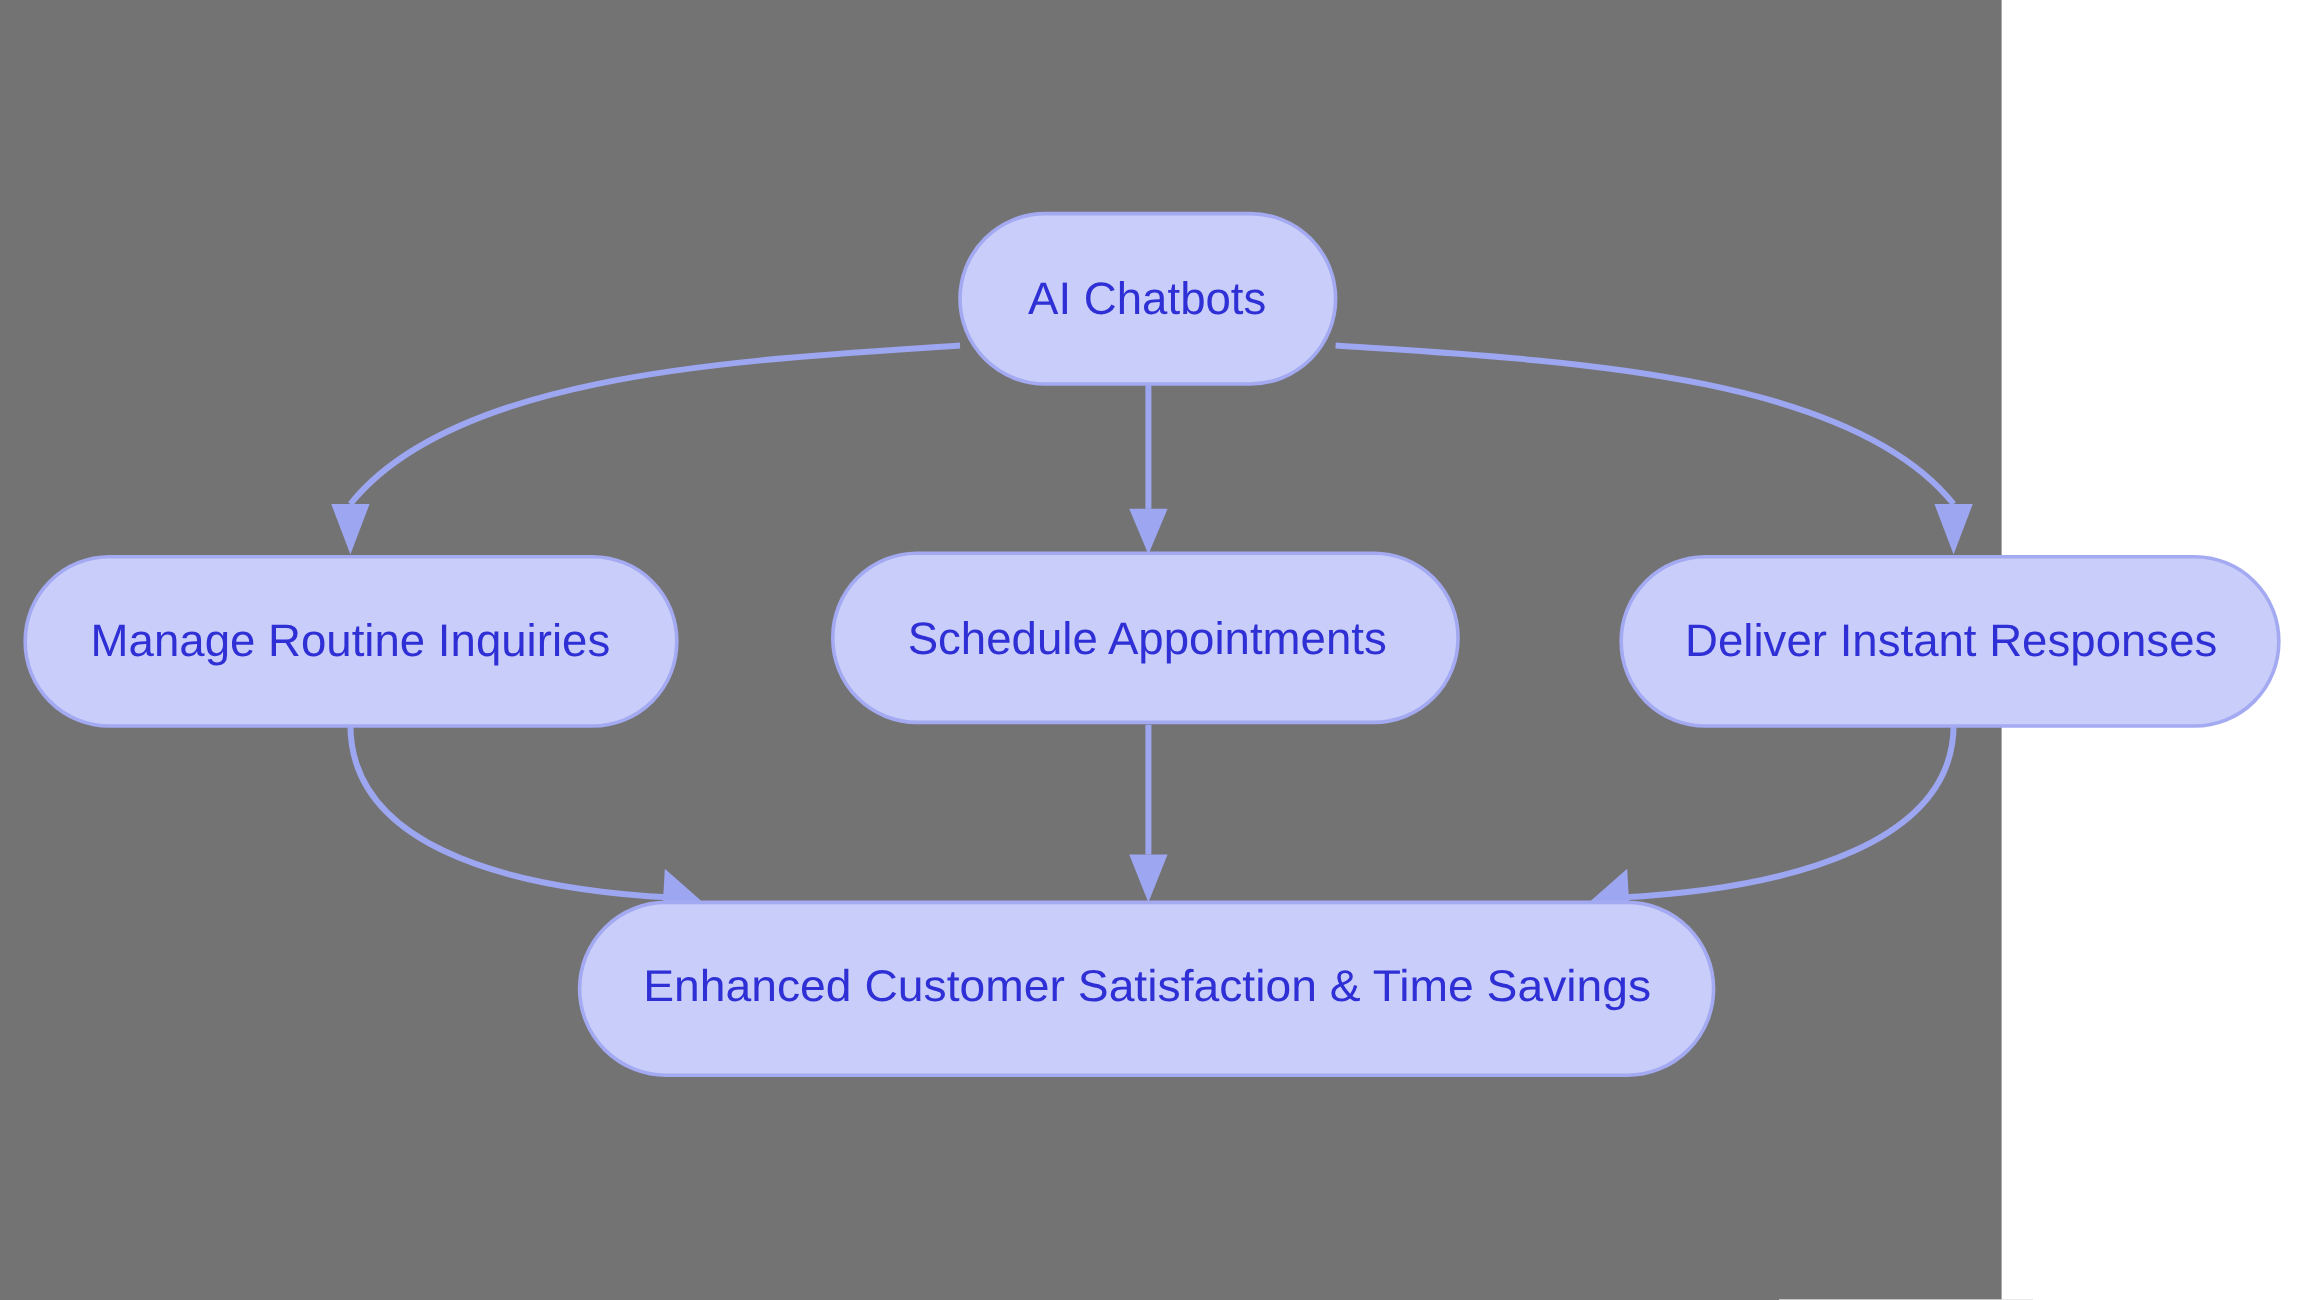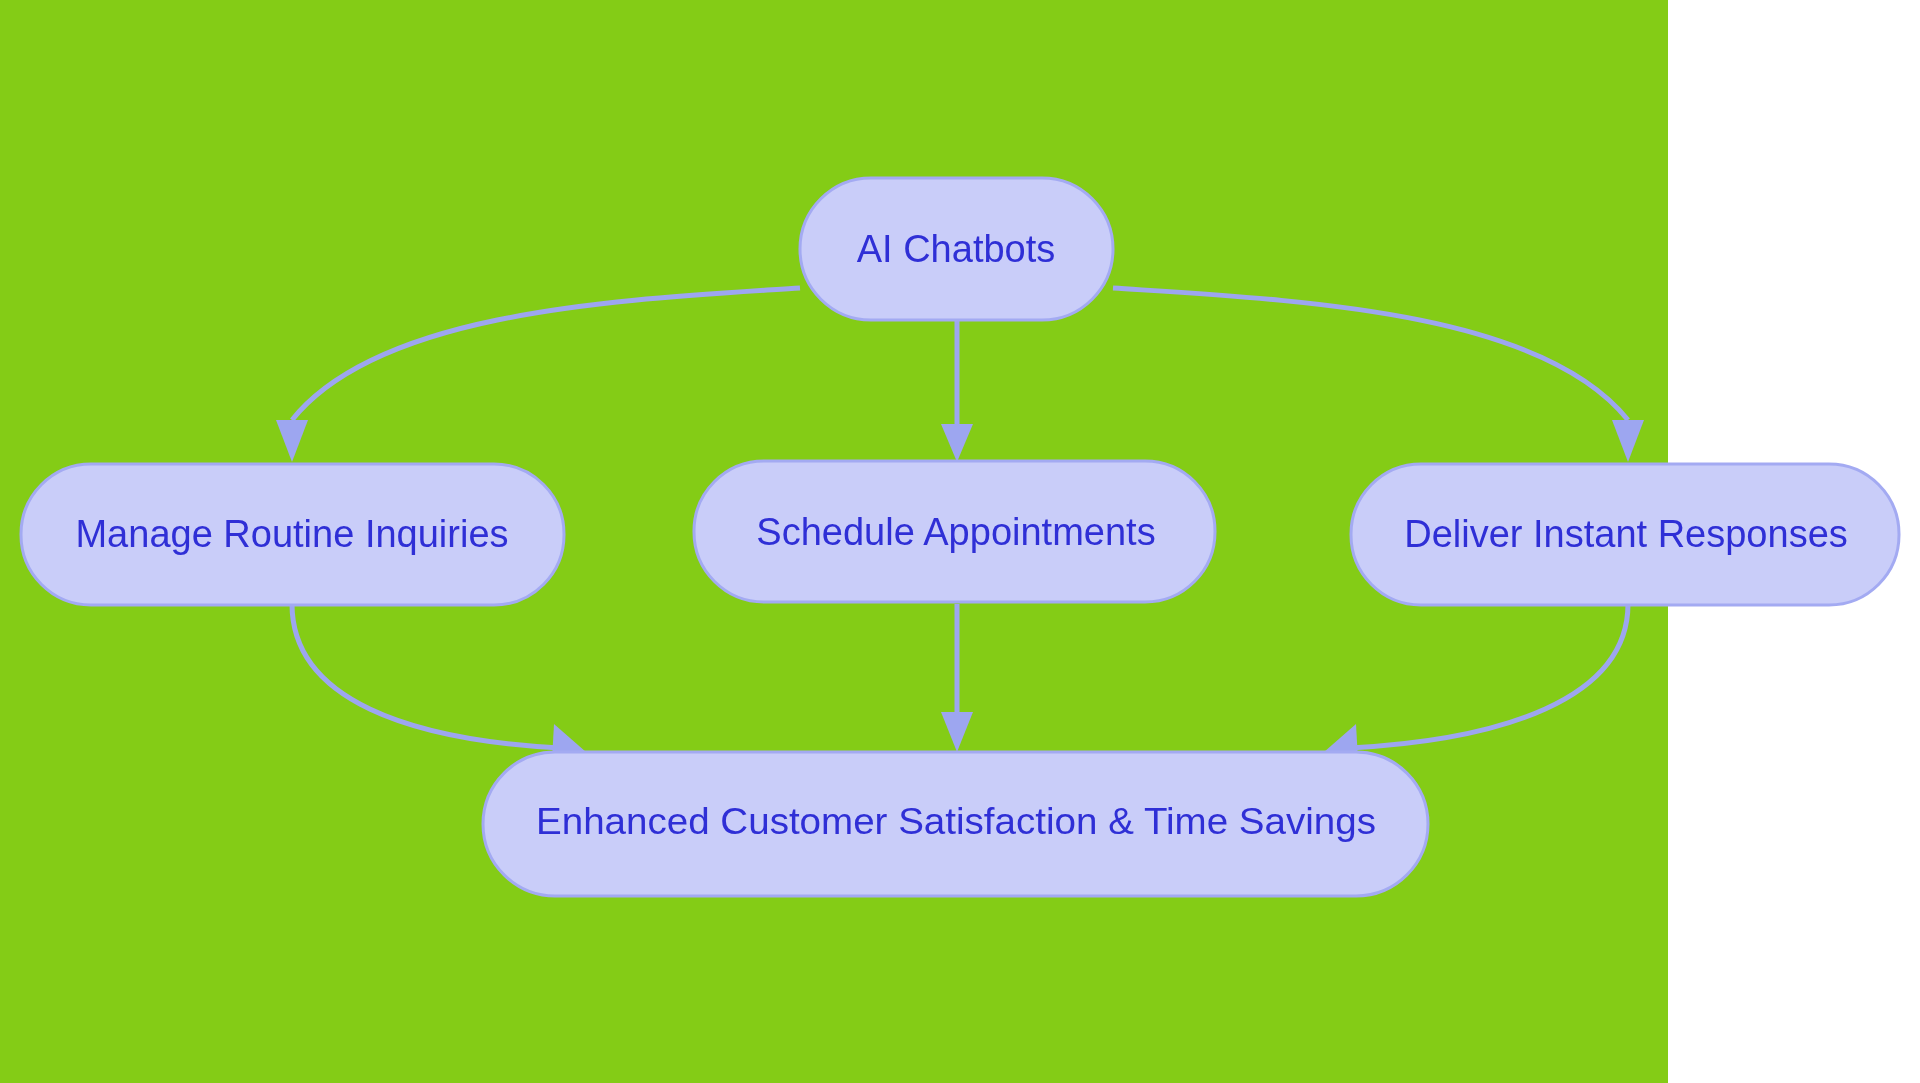--- a/index.html
+++ b/index.html
@@ -10,21 +10,21 @@
   body {
     width: 1920px;
     height: 1083px;
     font-family: "Liberation Sans", sans-serif;
     overflow: hidden;
   }
   #flowchart-root {
     position: relative;
     width: 1668px;
     height: 1083px;
-    background: #84cc16;
+    background: #737373;
   }
   svg.diagram {
     display: block;
     width: 1920px;
     height: 1083px;
   }
   .node-shape {
     fill: #c9cdf9;
     stroke: #a3aaf2;
     stroke-width: 3;

